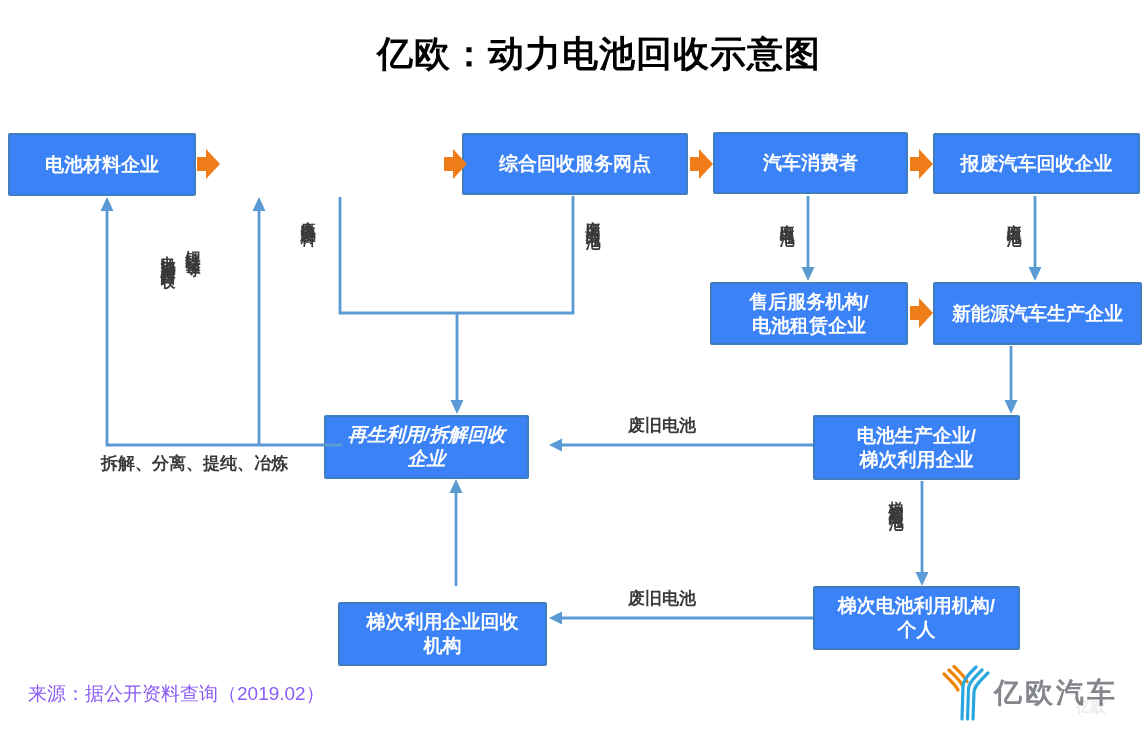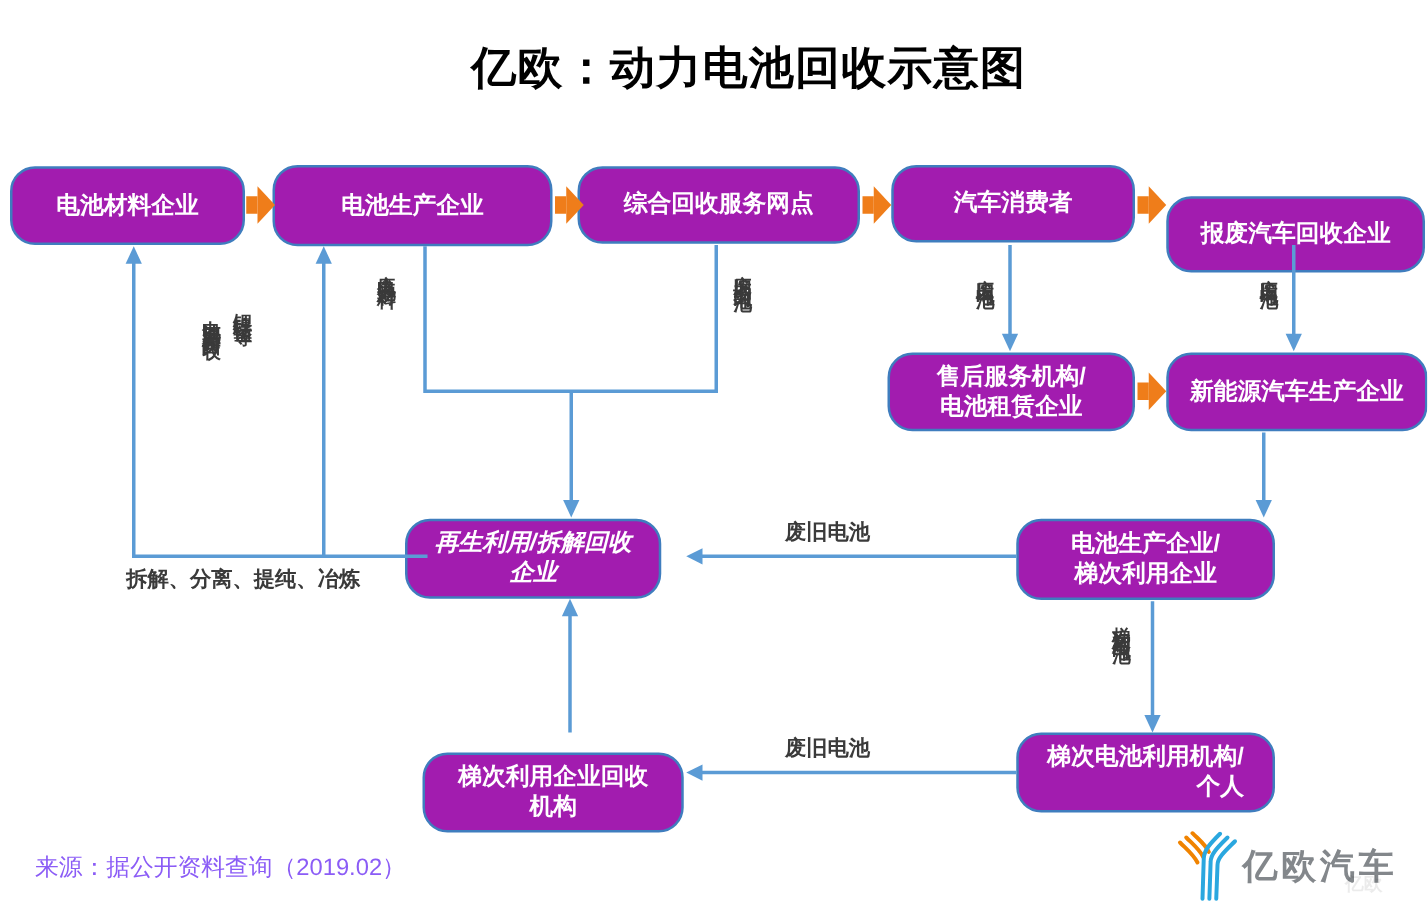--- a/index.html
+++ b/index.html
@@ -7,22 +7,22 @@
     position:relative;width:1142px;height:730px;background:#ffffff;
     font-family:"Liberation Sans","DejaVu Sans",sans-serif;overflow:hidden;
   }
   .title{
     position:absolute;top:30px;left:0;width:100%;text-align:center;
     transform:translateX(28px);
     font-size:36px;font-weight:bold;color:#000;letter-spacing:1px;
   }
   .overlay{position:absolute;left:0;top:0;width:1142px;height:730px;z-index:3;pointer-events:none;}
   .node{
-    position:absolute;z-index:2;background:#a21caf;border:2px solid #3f7dbe;
-    border-radius:20px;color:#fff;font-weight:bold;font-size:19px;line-height:1.25;
+    position:absolute;z-index:2;background:#3b82f6;border:2px solid #3f7dbe;
+    border-radius:2px;color:#fff;font-weight:bold;font-size:19px;line-height:1.25;
     display:flex;align-items:center;justify-content:center;text-align:center;
     white-space:pre-line;box-sizing:border-box;
   }
   .harrow{position:absolute;z-index:2;display:flex;align-items:center;}
   .harrow .bar{width:9px;height:14px;background:#ef7d1a;}
   .harrow .head{width:0;height:0;border-top:15px solid transparent;border-bottom:15px solid transparent;border-left:14px solid #ef7d1a;}
   .vlabel{
     position:absolute;z-index:4;writing-mode:vertical-rl;text-orientation:upright;
     font-size:15px;font-weight:bold;color:#3a3a3a;letter-spacing:3px;line-height:1;
   }
@@ -65,37 +65,36 @@
       <polygon points="1035,281 1028.5,267 1041.5,267"></polygon>
       <polygon points="1011,414 1004.5,400 1017.5,400"></polygon>
       <polygon points="922,586 915.5,572 928.5,572"></polygon>
       <polygon points="549,445 562,438.5 562,451.5"></polygon>
       <polygon points="549,618 562,611.5 562,624.5"></polygon>
       <polygon points="456,479 449.5,493 462.5,493"></polygon>
     </g>
   </svg>
 
   <div class="node" style="left:8px;top:133px;width:188px;height:63px;">电池材料企业</div>
-  <div class="node" style="left:218px;top:132px;width:224px;height:65px;">电池生产企业</div>
   <div class="node" style="left:462px;top:133px;width:226px;height:62px;">综合回收服务网点</div>
   <div class="node" style="left:713px;top:132px;width:195px;height:62px;">汽车消费者</div>
-  <div class="node" style="left:933px;top:133px;width:207px;height:61px;margin-top:24px;">报废汽车回收企业</div>
+  <div class="node" style="left:933px;top:133px;width:207px;height:61px;">报废汽车回收企业</div>
 
   <div class="node" style="left:710px;top:282px;width:198px;height:63px;">售后服务机构/
 电池租赁企业</div>
   <div class="node" style="left:933px;top:282px;width:209px;height:63px;">新能源汽车生产企业</div>
 
   <div class="node" style="left:324px;top:415px;width:205px;height:64px;font-style:italic;">再生利用/拆解回收
 企业</div>
   <div class="node" style="left:813px;top:415px;width:207px;height:65px;">电池生产企业/
 梯次利用企业</div>
 
   <div class="node" style="left:338px;top:586px;width:209px;height:64px;margin-top:16px;">梯次利用企业回收
 机构</div>
-  <div class="node" style="left:813px;top:586px;width:207px;height:64px;text-align:right;">梯次电池利用机构/
+  <div class="node" style="left:813px;top:586px;width:207px;height:64px;">梯次电池利用机构/
 个人</div>
 
   <div class="harrow" style="left:197px;top:149px;">
       <span class="bar"></span>
       <span class="head"></span>
     </div>
   <div class="harrow" style="left:444px;top:149px;">
       <span class="bar"></span>
       <span class="head"></span>
     </div>

